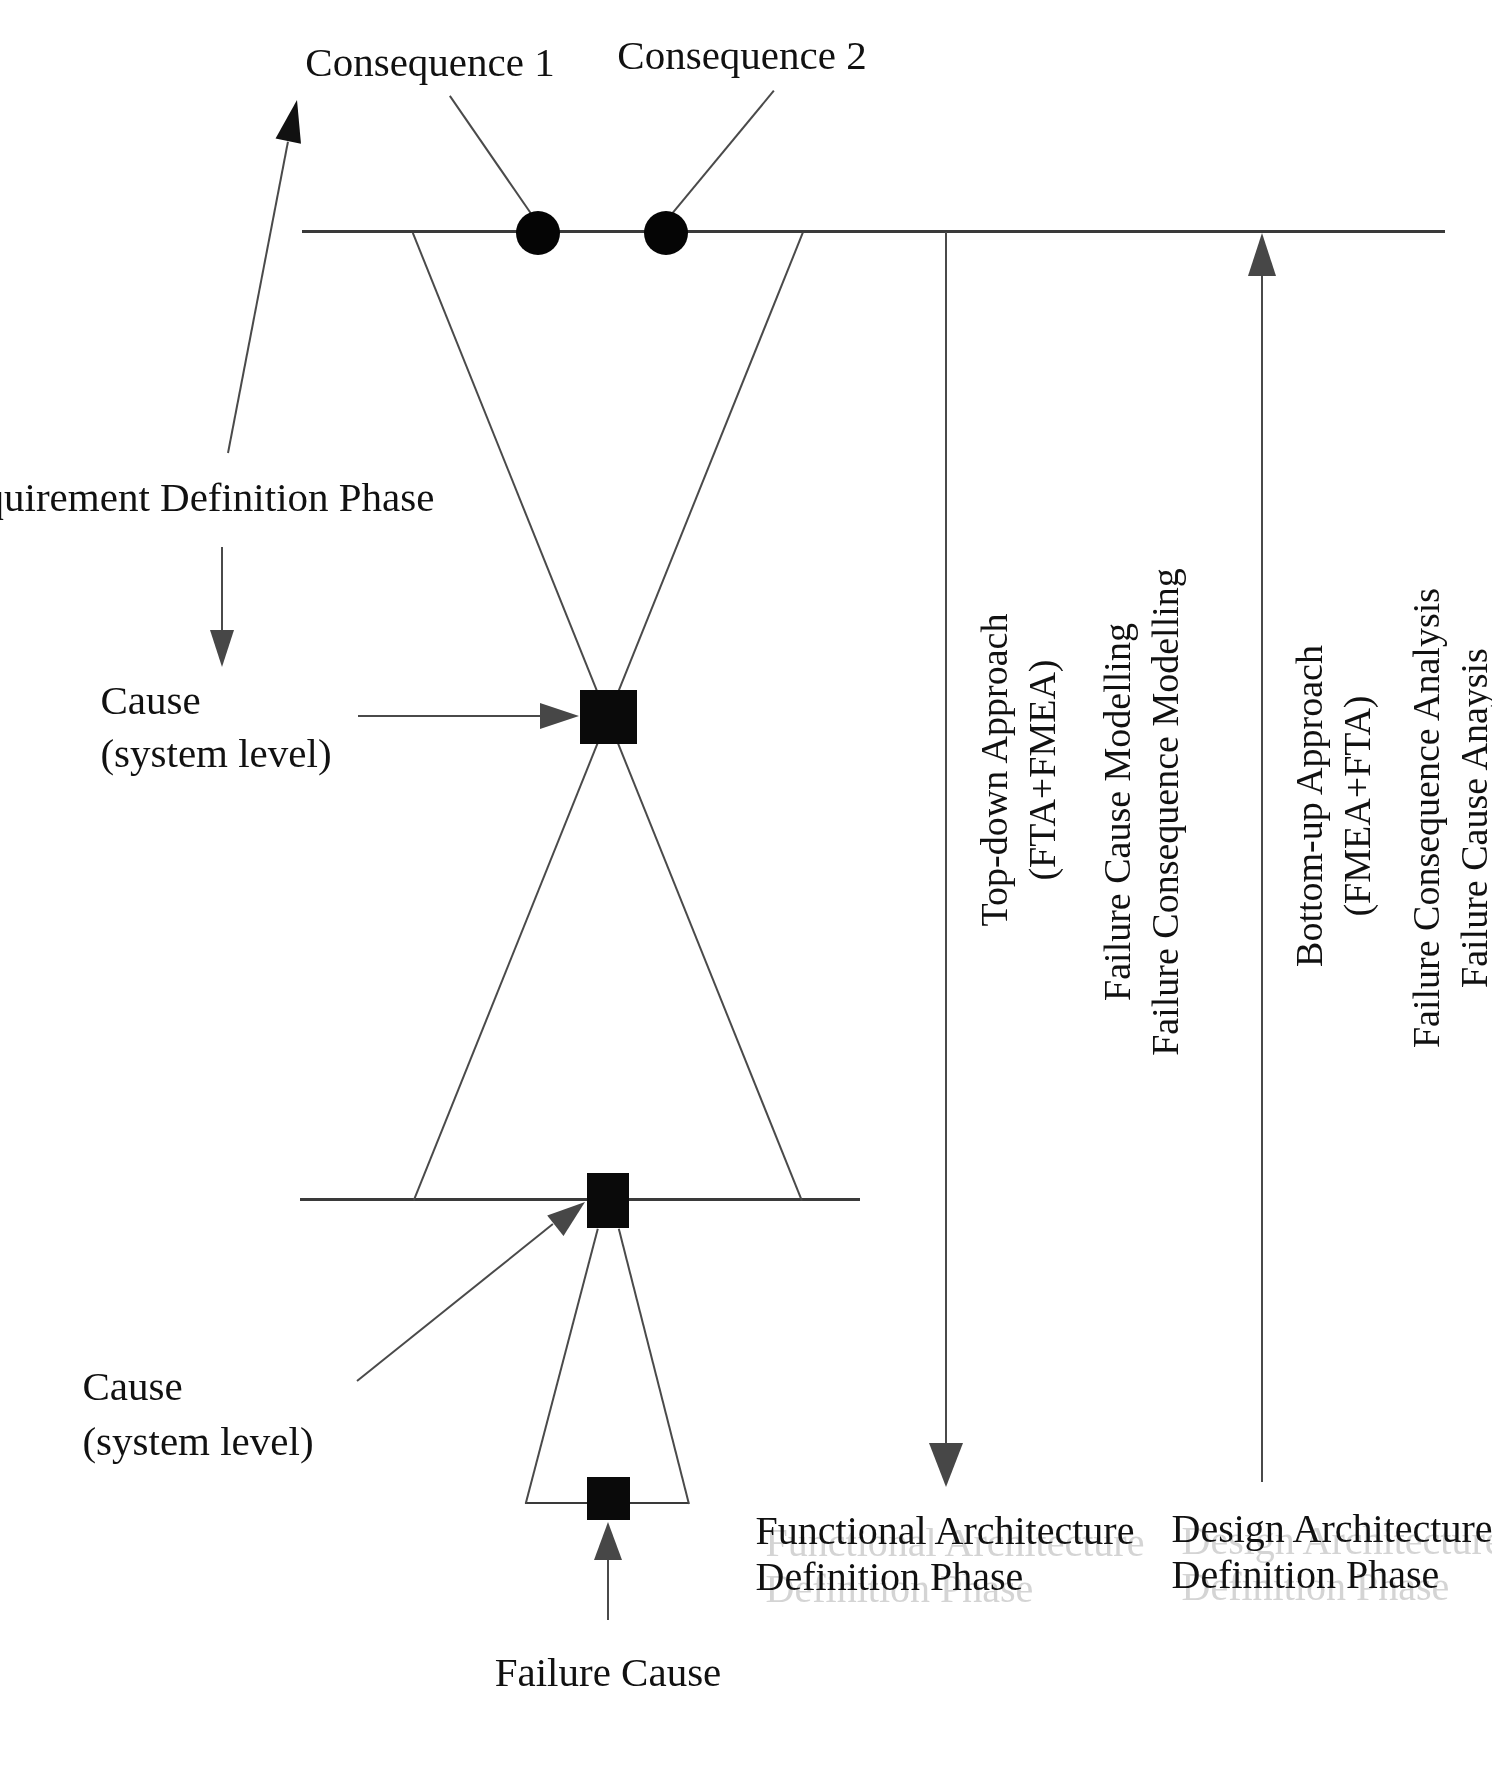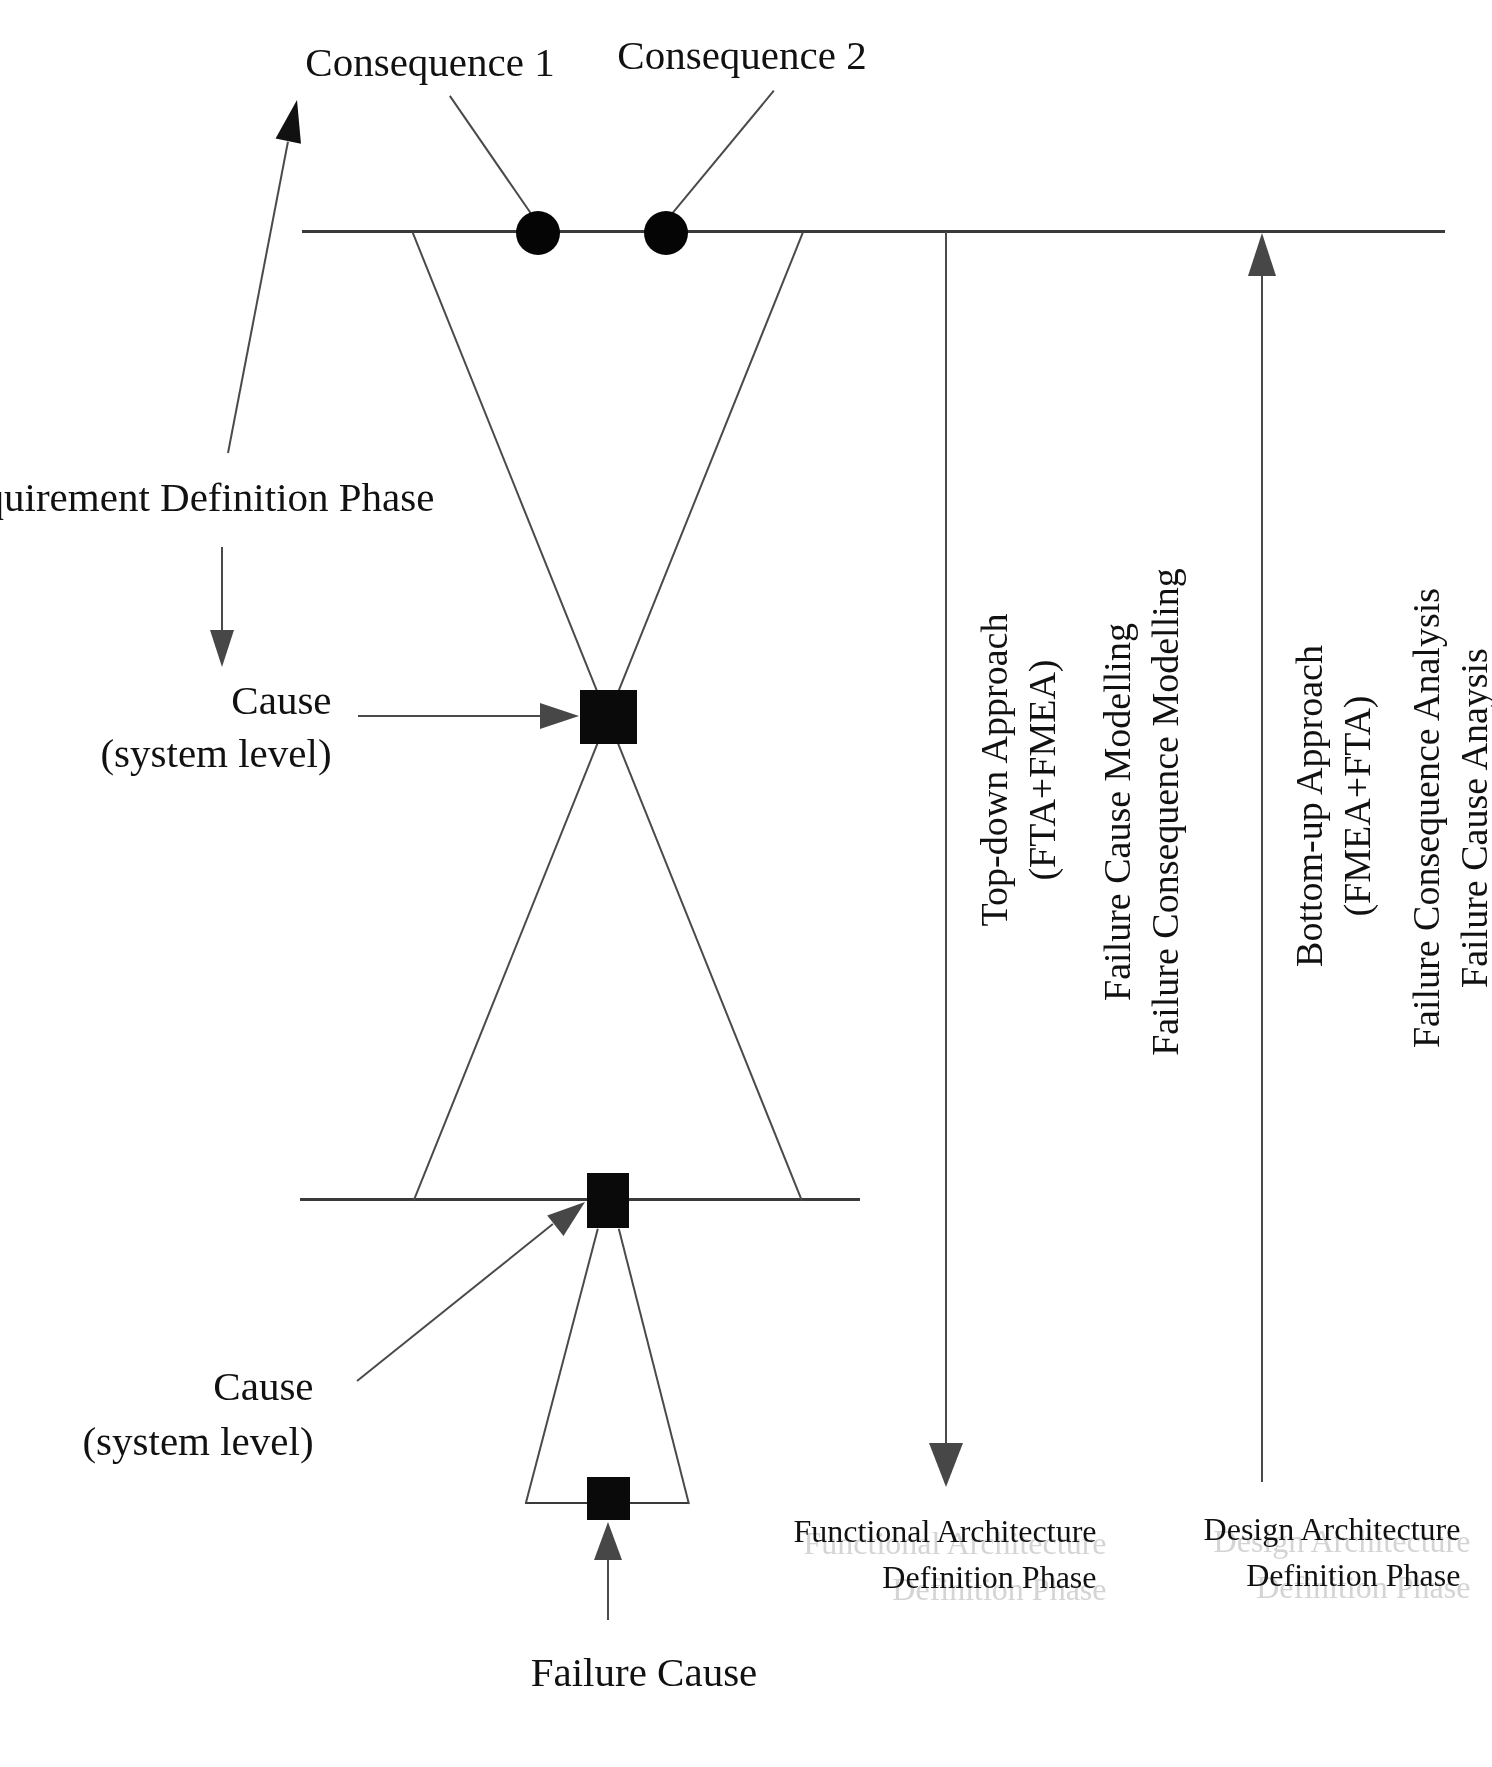--- a/index.html
+++ b/index.html
@@ -1,24 +1,24 @@
 <!DOCTYPE html>
 <html><head>
 <meta charset="utf-8">
 <style>
   html,body{margin:0;padding:0;background:#ffffff;}
   body{width:1492px;height:1767px;overflow:hidden;position:relative;
        font-family:"Liberation Serif","DejaVu Serif",serif;color:#111;}
   .stage{position:absolute;left:0;top:0;width:1492px;height:1767px;}
   .ln{position:absolute;background:#4a4a4a;transform-origin:0 50%;}
   .ln.strong{background:#3a3a3a;}
-  .lbl{position:absolute;font-size:41px;white-space:nowrap;text-align:right;
+  .lbl{position:absolute;font-size:41px;white-space:nowrap;text-align:left;
        transform:translate(-50%,-50%);line-height:50px;}
   .lbl .l2{display:block;}
-  .shadowed{text-shadow:10px 12px 0 #d4d4d4;font-size:32px;line-height:46px;font-family:Liberation Serif, serif;}
+  .shadowed{text-shadow:10px 12px 0 #d4d4d4;font-size:40px;line-height:46px;font-family:Liberation Serif, serif;}
   .dot{position:absolute;width:44px;height:44px;background:#050505;border-radius:50%;}
   .sq{position:absolute;background:#0a0a0a;}
   .tri{position:absolute;width:0;height:0;}
   .rot{position:absolute;width:0;height:0;}
   .rot .inner{position:absolute;left:0;top:0;width:600px;
       transform:rotate(-90deg);transform-origin:0 0;
       font-size:38px;line-height:48px;text-align:center;white-space:nowrap;}
 </style>
 </head>
 <body>
@@ -80,21 +80,21 @@
   <div class="lbl" style="left:216px;top:727px;line-height:53px;">
     <span>Cause</span>
     <span class="l2">(system level)</span>
   </div>
 
   <div class="lbl" style="left:198px;top:1414px;line-height:55px;">
     <span>Cause</span>
     <span class="l2">(system level)</span>
   </div>
 
-  <div class="lbl" style="left:608px;top:1672px;line-height:52px;margin-left:36px;">
+  <div class="lbl" style="left:608px;top:1672px;line-height:52px;">
     <span>Failure Cause</span>
   </div>
 
   <div class="lbl shadowed" style="left:945px;top:1554px;">
     <span>Functional Architecture</span>
     <span class="l2">Definition Phase</span>
   </div>
 
   <div class="lbl shadowed" style="left:1332px;top:1552px;">
     <span>Design Architecture</span>

